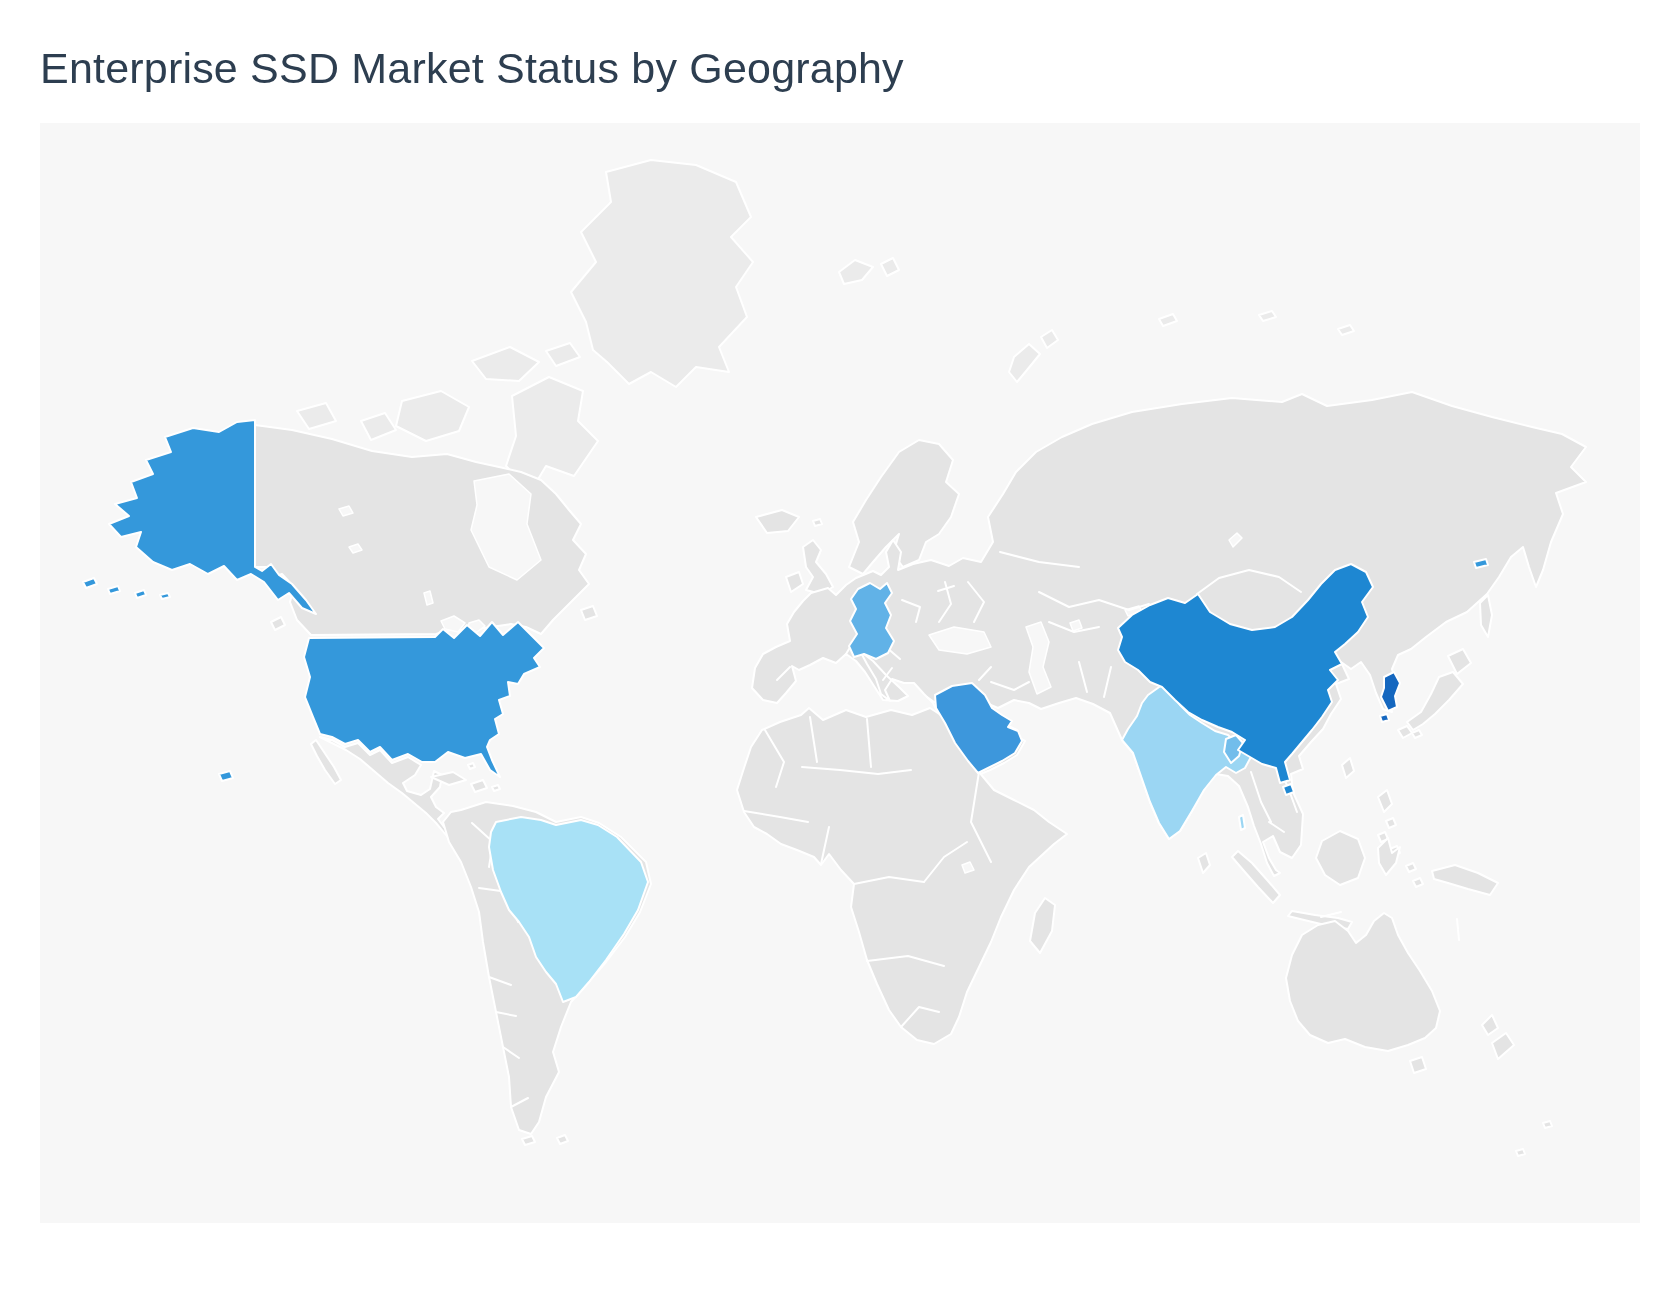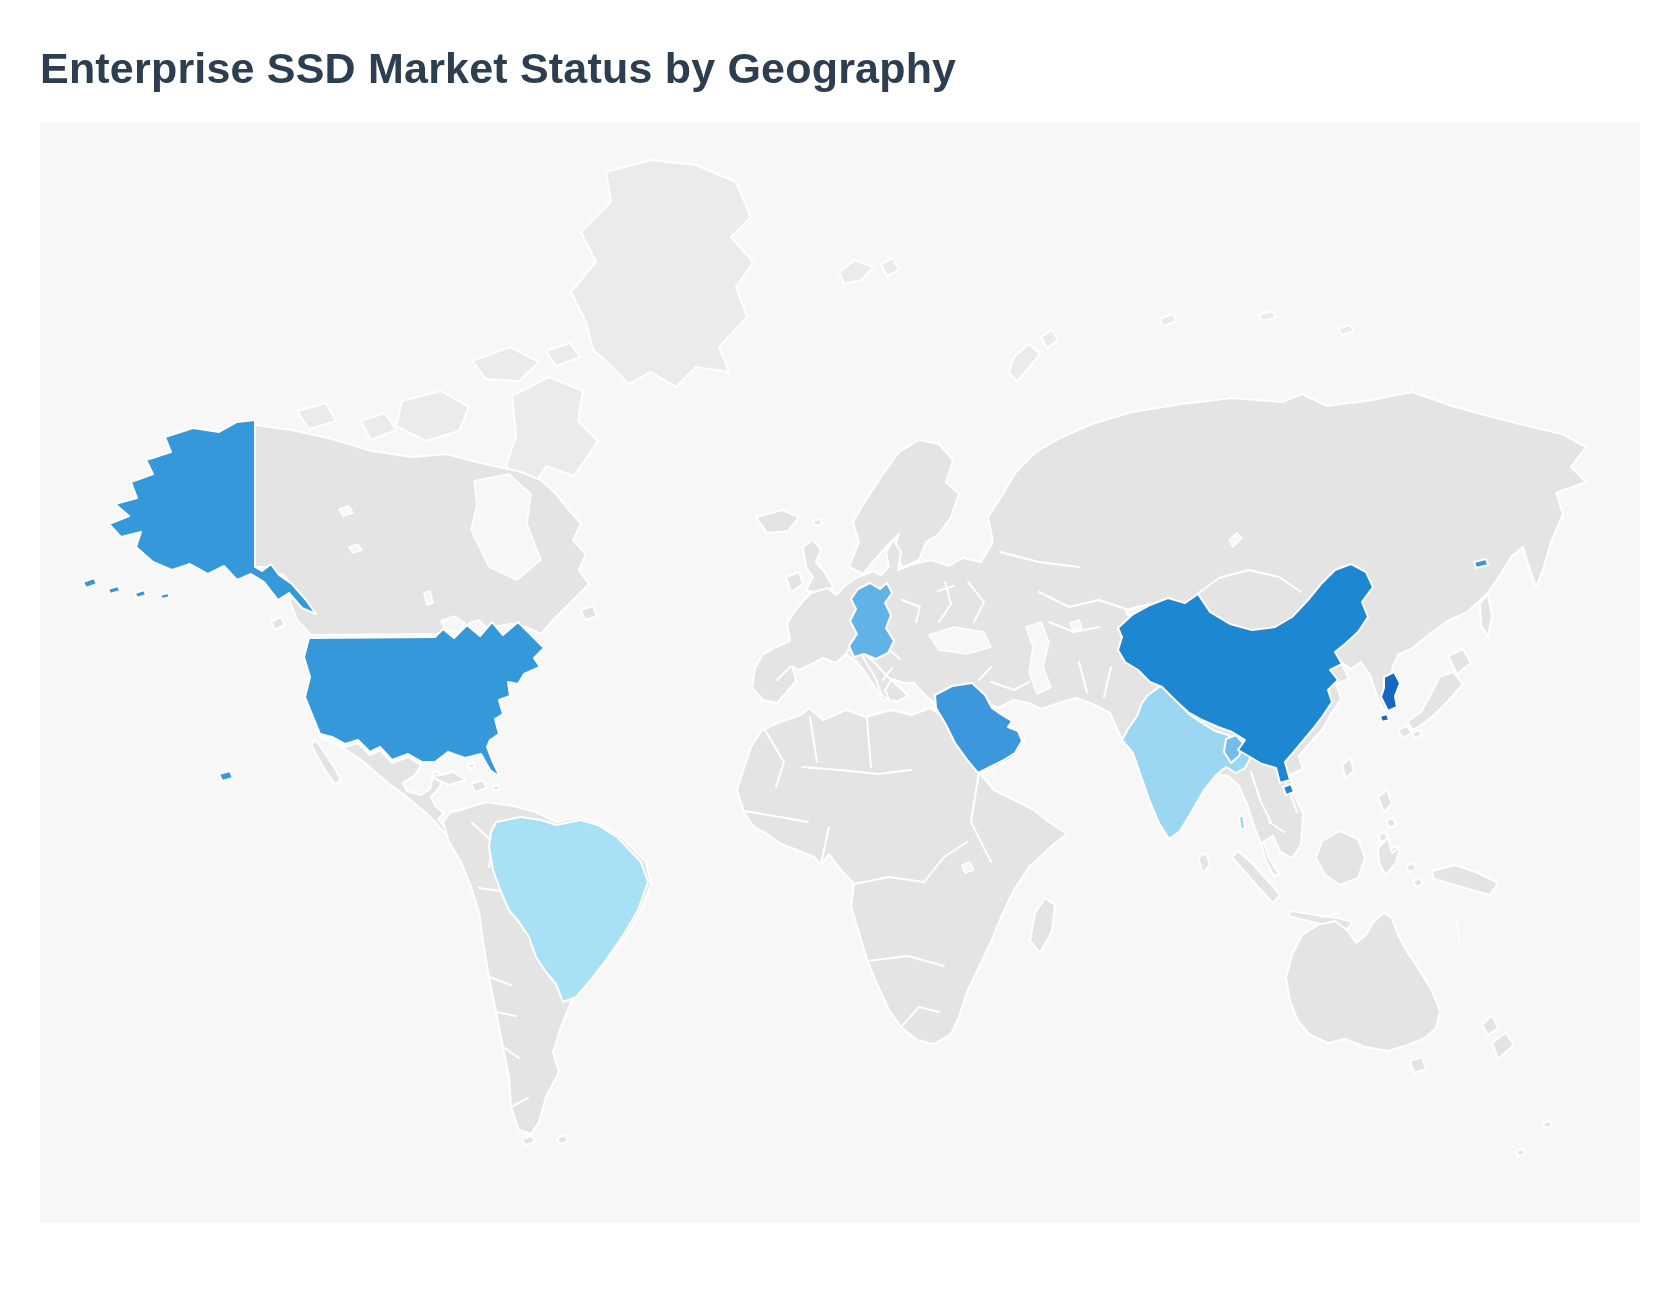--- a/index.html
+++ b/index.html
@@ -6,21 +6,21 @@
   body{
     width:1680px;height:1312px;
     background:var(--background,#ffffff);
     font-family:"Liberation Sans",sans-serif;
     overflow:hidden;
   }
   h1.page-title{
     margin:0;
     padding:44px 0 30px 40px;
     font-size:43px;
-    font-weight:700;
+    font-weight:400;
     letter-spacing:0.2px;
     color:var(--title_color,#2d3e50);
   }
   .map-panel{
     width:1600px;height:1100px;
     margin-left:40px;
     background:var(--panel_background,#f7f7f7);
   }
   svg{display:block;}
   .land path{

